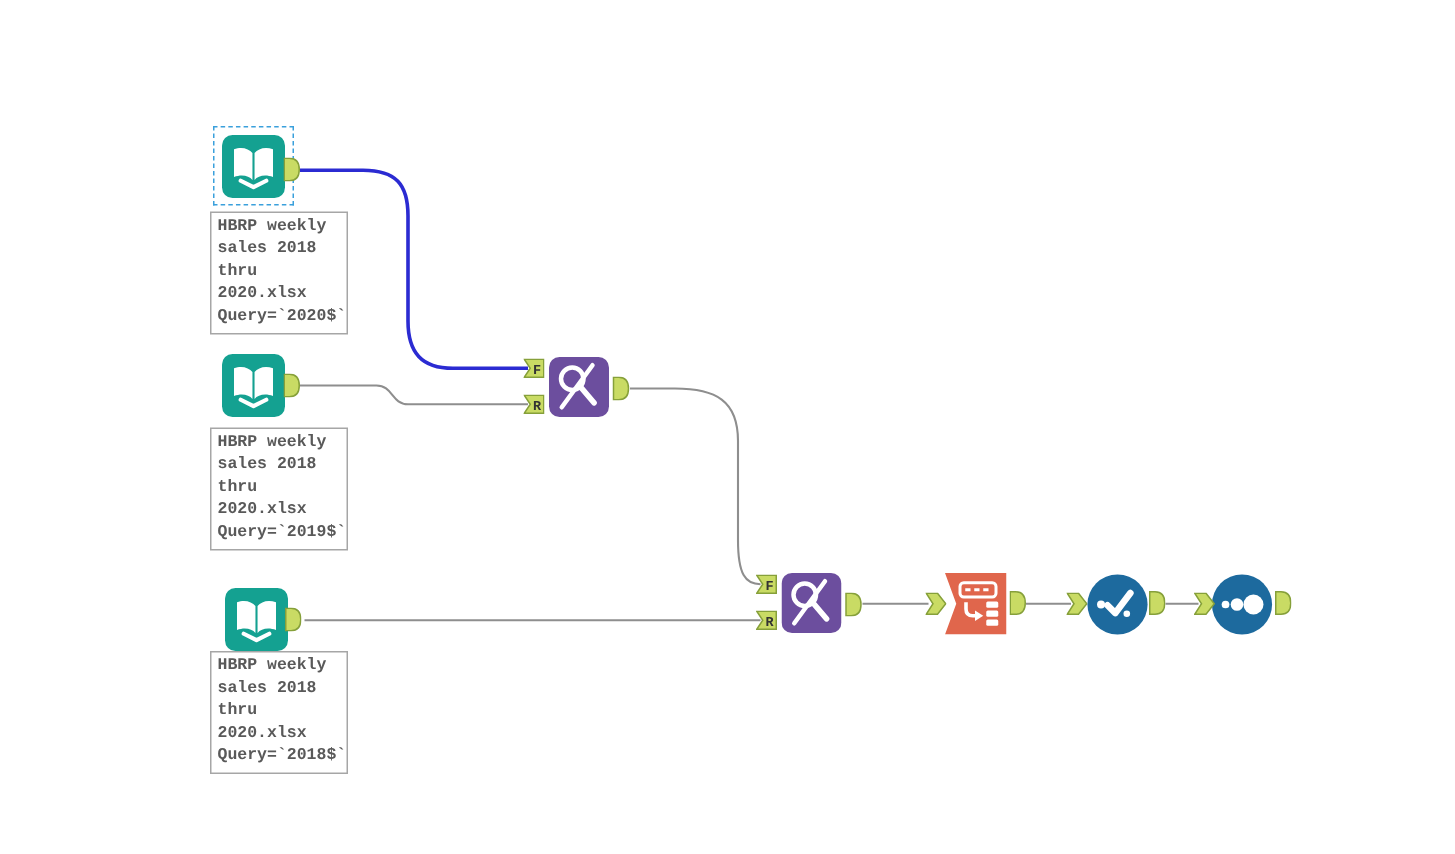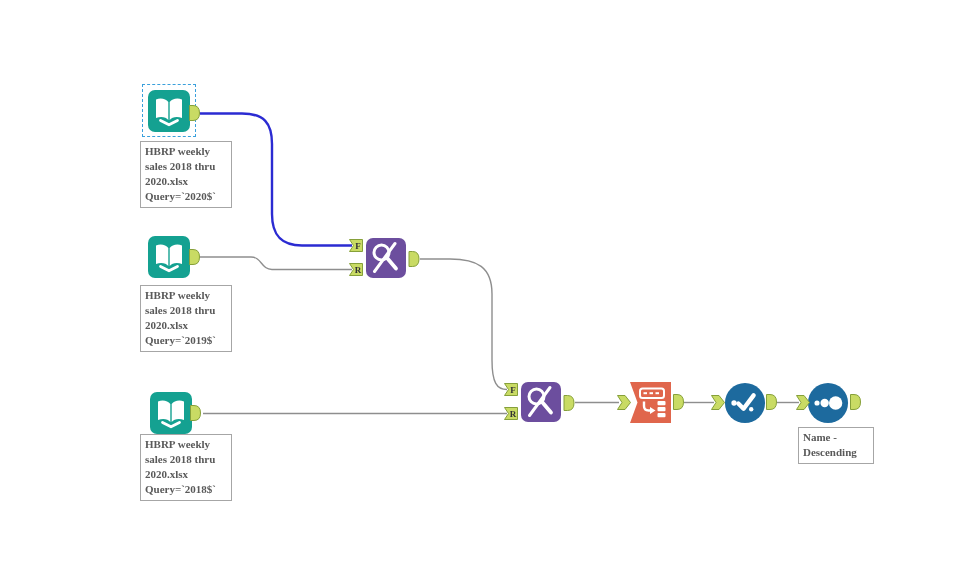--- a/index.html
+++ b/index.html
@@ -1,18 +1,18 @@
 <!DOCTYPE html>
 <html><head>
 <meta charset="utf-8">
 <style>
   html,body{margin:0;padding:0;background:#fff;}
   #canvas{
     position:relative;width:966px;height:569px;background:#ffffff;
-    font-family:Liberation Serif, serif;overflow:hidden;
+    font-family:Liberation Mono, monospace;overflow:hidden;
   }
   .wire-layer{position:absolute;left:0;top:0;width:970px;height:569px;z-index:2;}
   .tool{position:absolute;z-index:4;}
   .tool svg{display:block;}
   .anchor{position:absolute;z-index:5;}
   .anchor svg{display:block;}
   .annotation{
     position:absolute;z-index:3;background:#ffffff;border:1px solid #a6a6a6;
     color:#595959;font-size:11px;line-height:15px;font-weight:600;
     padding:2px 4px 3px 4px;white-space:pre-line;box-sizing:border-box;
@@ -215,16 +215,14 @@
   <div class="anchor" style="left:796px;top:395px;">
     <svg width="14" height="15" viewBox="0 0 14 15">
       <polygon points="0.5,0.5 8,0.5 13.5,7.5 8,14.5 0.5,14.5 5,7.5" fill="#c9db64" stroke="#86a03a"></polygon>
     </svg>
   </div>
   <div class="anchor" style="left:850px;top:394px;">
     <svg width="11" height="16" viewBox="0 0 11 16">
       <path d="M0.5,0.5 L4,0.5 Q10.5,0.5 10.5,8 Q10.5,15.5 4,15.5 L0.5,15.5 Z" fill="#c9db64" stroke="#86a03a"></path>
     </svg>
   </div>
-  <div class="annotation" style="left:798px;top:427px;width:76px;">Name -
-Descending</div>
 
 </div>
 
 </body></html>

